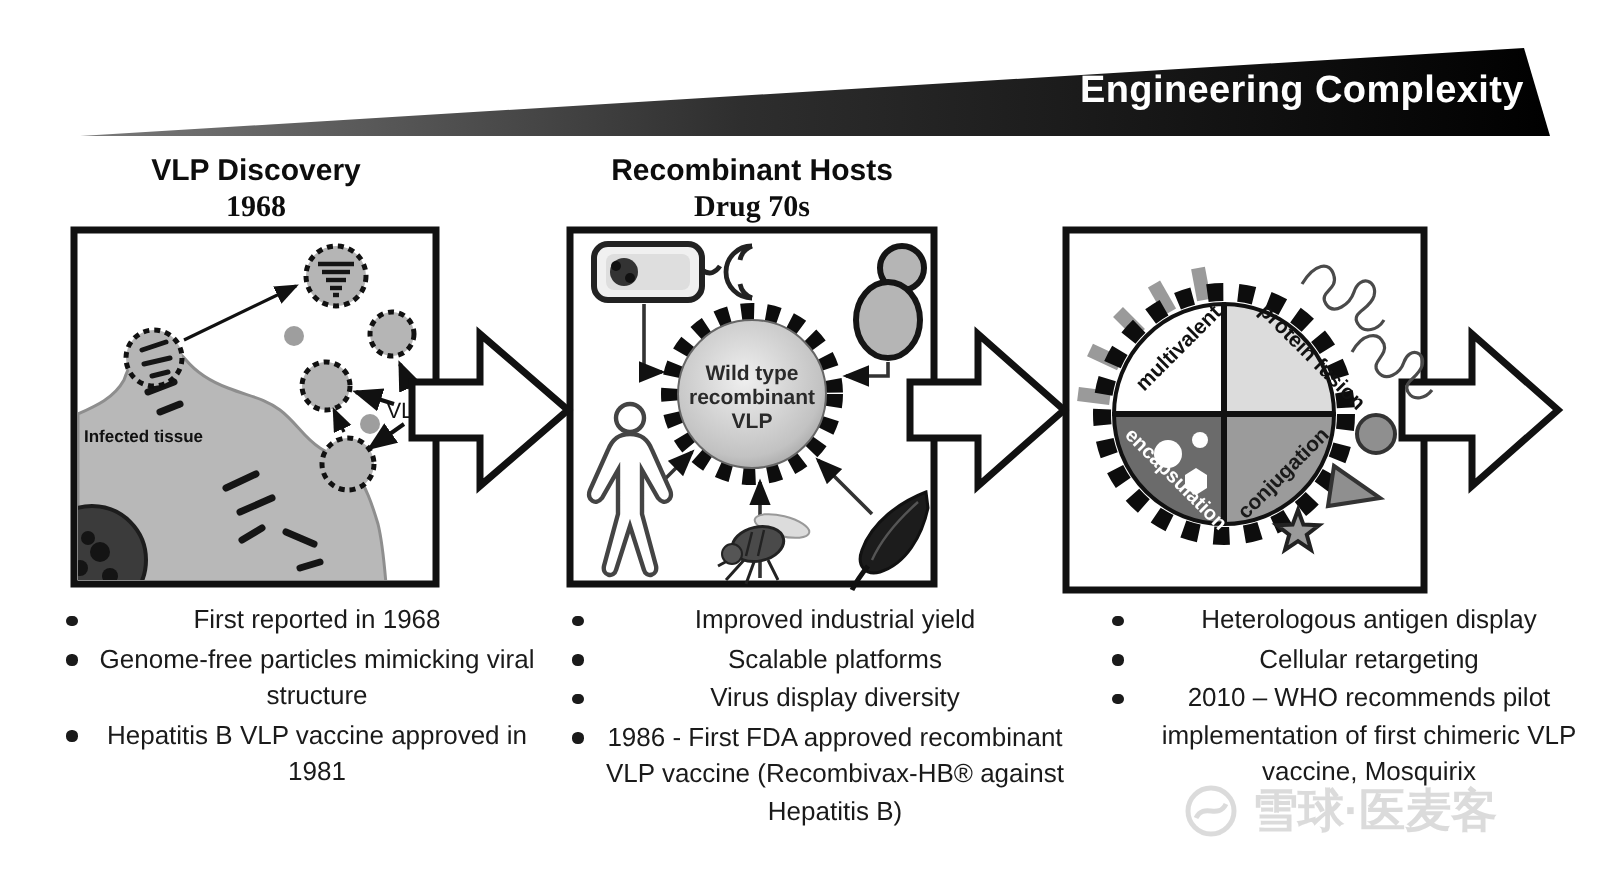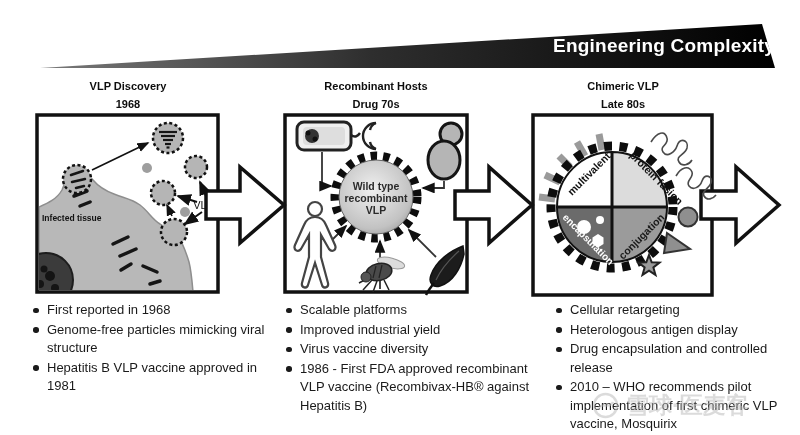--- a/index.html
+++ b/index.html
@@ -2,28 +2,28 @@
 <html><head>
 <meta charset="utf-8">
 <style>
   html,body{margin:0;padding:0;background:#fff;}
   .figure{
     position:relative;width:800px;height:435px;background:#ffffff;
     font-family:"Liberation Sans", sans-serif;color:#1a1a1a;overflow:hidden;
   }
   .layer{position:absolute;left:0;top:0;}
   .banner-label{
-    position:absolute;left:540px;top:35px;width:235px;text-align:right;
+    position:absolute;left:540px;top:35px;width:235px;text-align:left;
     color:#ffffff;font-size:19px;font-weight:bold;letter-spacing:.2px;
   }
   .stage-header{position:absolute;text-align:center;font-weight:bold;
-    font-size:11px;line-height:18px;color:#0d0d0d;}
-  .stage-header .sub{font-weight:bold;}
+    font-size:15px;line-height:18px;color:#0d0d0d;}
+  .stage-header .sub{font-weight:bold;font-family:Liberation Serif, serif;}
   .bullets{position:absolute;font-size:13px;line-height:18.5px;}
-  .bullets ul{list-style:none;margin:0;padding:0;}
+  .bullets ul{list-style:none;margin:0;padding:0;text-align:center;}
   .bullets li{position:relative;padding-left:17px;margin-bottom:1px;}
   .bullets li::before{
     content:"";position:absolute;left:3px;top:6.5px;width:5.5px;height:5.5px;
     border-radius:50%;background:#1a1a1a;
   }
   .watermark{
     position:absolute;left:592px;top:390px;display:flex;align-items:center;gap:7px;
     opacity:.5;color:#b9b9b9;font-size:23px;font-weight:bold;white-space:nowrap;
   }
 </style>
@@ -230,45 +230,40 @@
   <div class="banner-label">Engineering Complexity</div>
 
   <div class="stage-header" style="left:32px;top:77px;width:192px;">
     <div>VLP Discovery</div>
     <div class="sub">1968</div>
   </div>
   <div class="stage-header" style="left:280px;top:77px;width:192px;">
     <div>Recombinant Hosts</div>
     <div class="sub">Drug 70s</div>
   </div>
-  <div class="stage-header" style="left:528px;top:77px;width:190px;">
-    <div>Chimeric VLP</div>
-    <div class="sub">Late 80s</div>
-  </div>
 
   <div class="bullets" style="left:30px;top:301px;width:240px;">
     <ul>
       <li>First reported in 1968</li>
       <li>Genome-free particles mimicking viral structure</li>
       <li>Hepatitis B VLP vaccine approved in 1981</li>
     </ul>
   </div>
   <div class="bullets" style="left:283px;top:301px;width:252px;">
     <ul>
+      <li>Improved industrial yield</li>
       <li>Scalable platforms</li>
-      <li>Improved industrial yield</li>
-      <li>Virus vaccine diversity</li>
+      <li>Virus display diversity</li>
       <li>1986 - First FDA approved recombinant VLP vaccine (Recombivax-HB® against Hepatitis B)</li>
     </ul>
   </div>
   <div class="bullets" style="left:553px;top:301px;width:246px;">
     <ul>
+      <li>Heterologous antigen display</li>
       <li>Cellular retargeting</li>
-      <li>Heterologous antigen display</li>
-      <li>Drug encapsulation and controlled release</li>
       <li>2010 – WHO recommends pilot implementation of first chimeric VLP vaccine, Mosquirix</li>
     </ul>
   </div>
 
   <div class="watermark">
     <svg width="27" height="27" viewBox="0 0 27 27">
       <circle cx="13.5" cy="13.5" r="11.5" fill="none" stroke="#b9b9b9" stroke-width="2.5"></circle>
       <path d="M6,17 C10,9 17,18 21,10" fill="none" stroke="#b9b9b9" stroke-width="2.5"></path>
     </svg>
     <span>雪球·医麦客</span>

